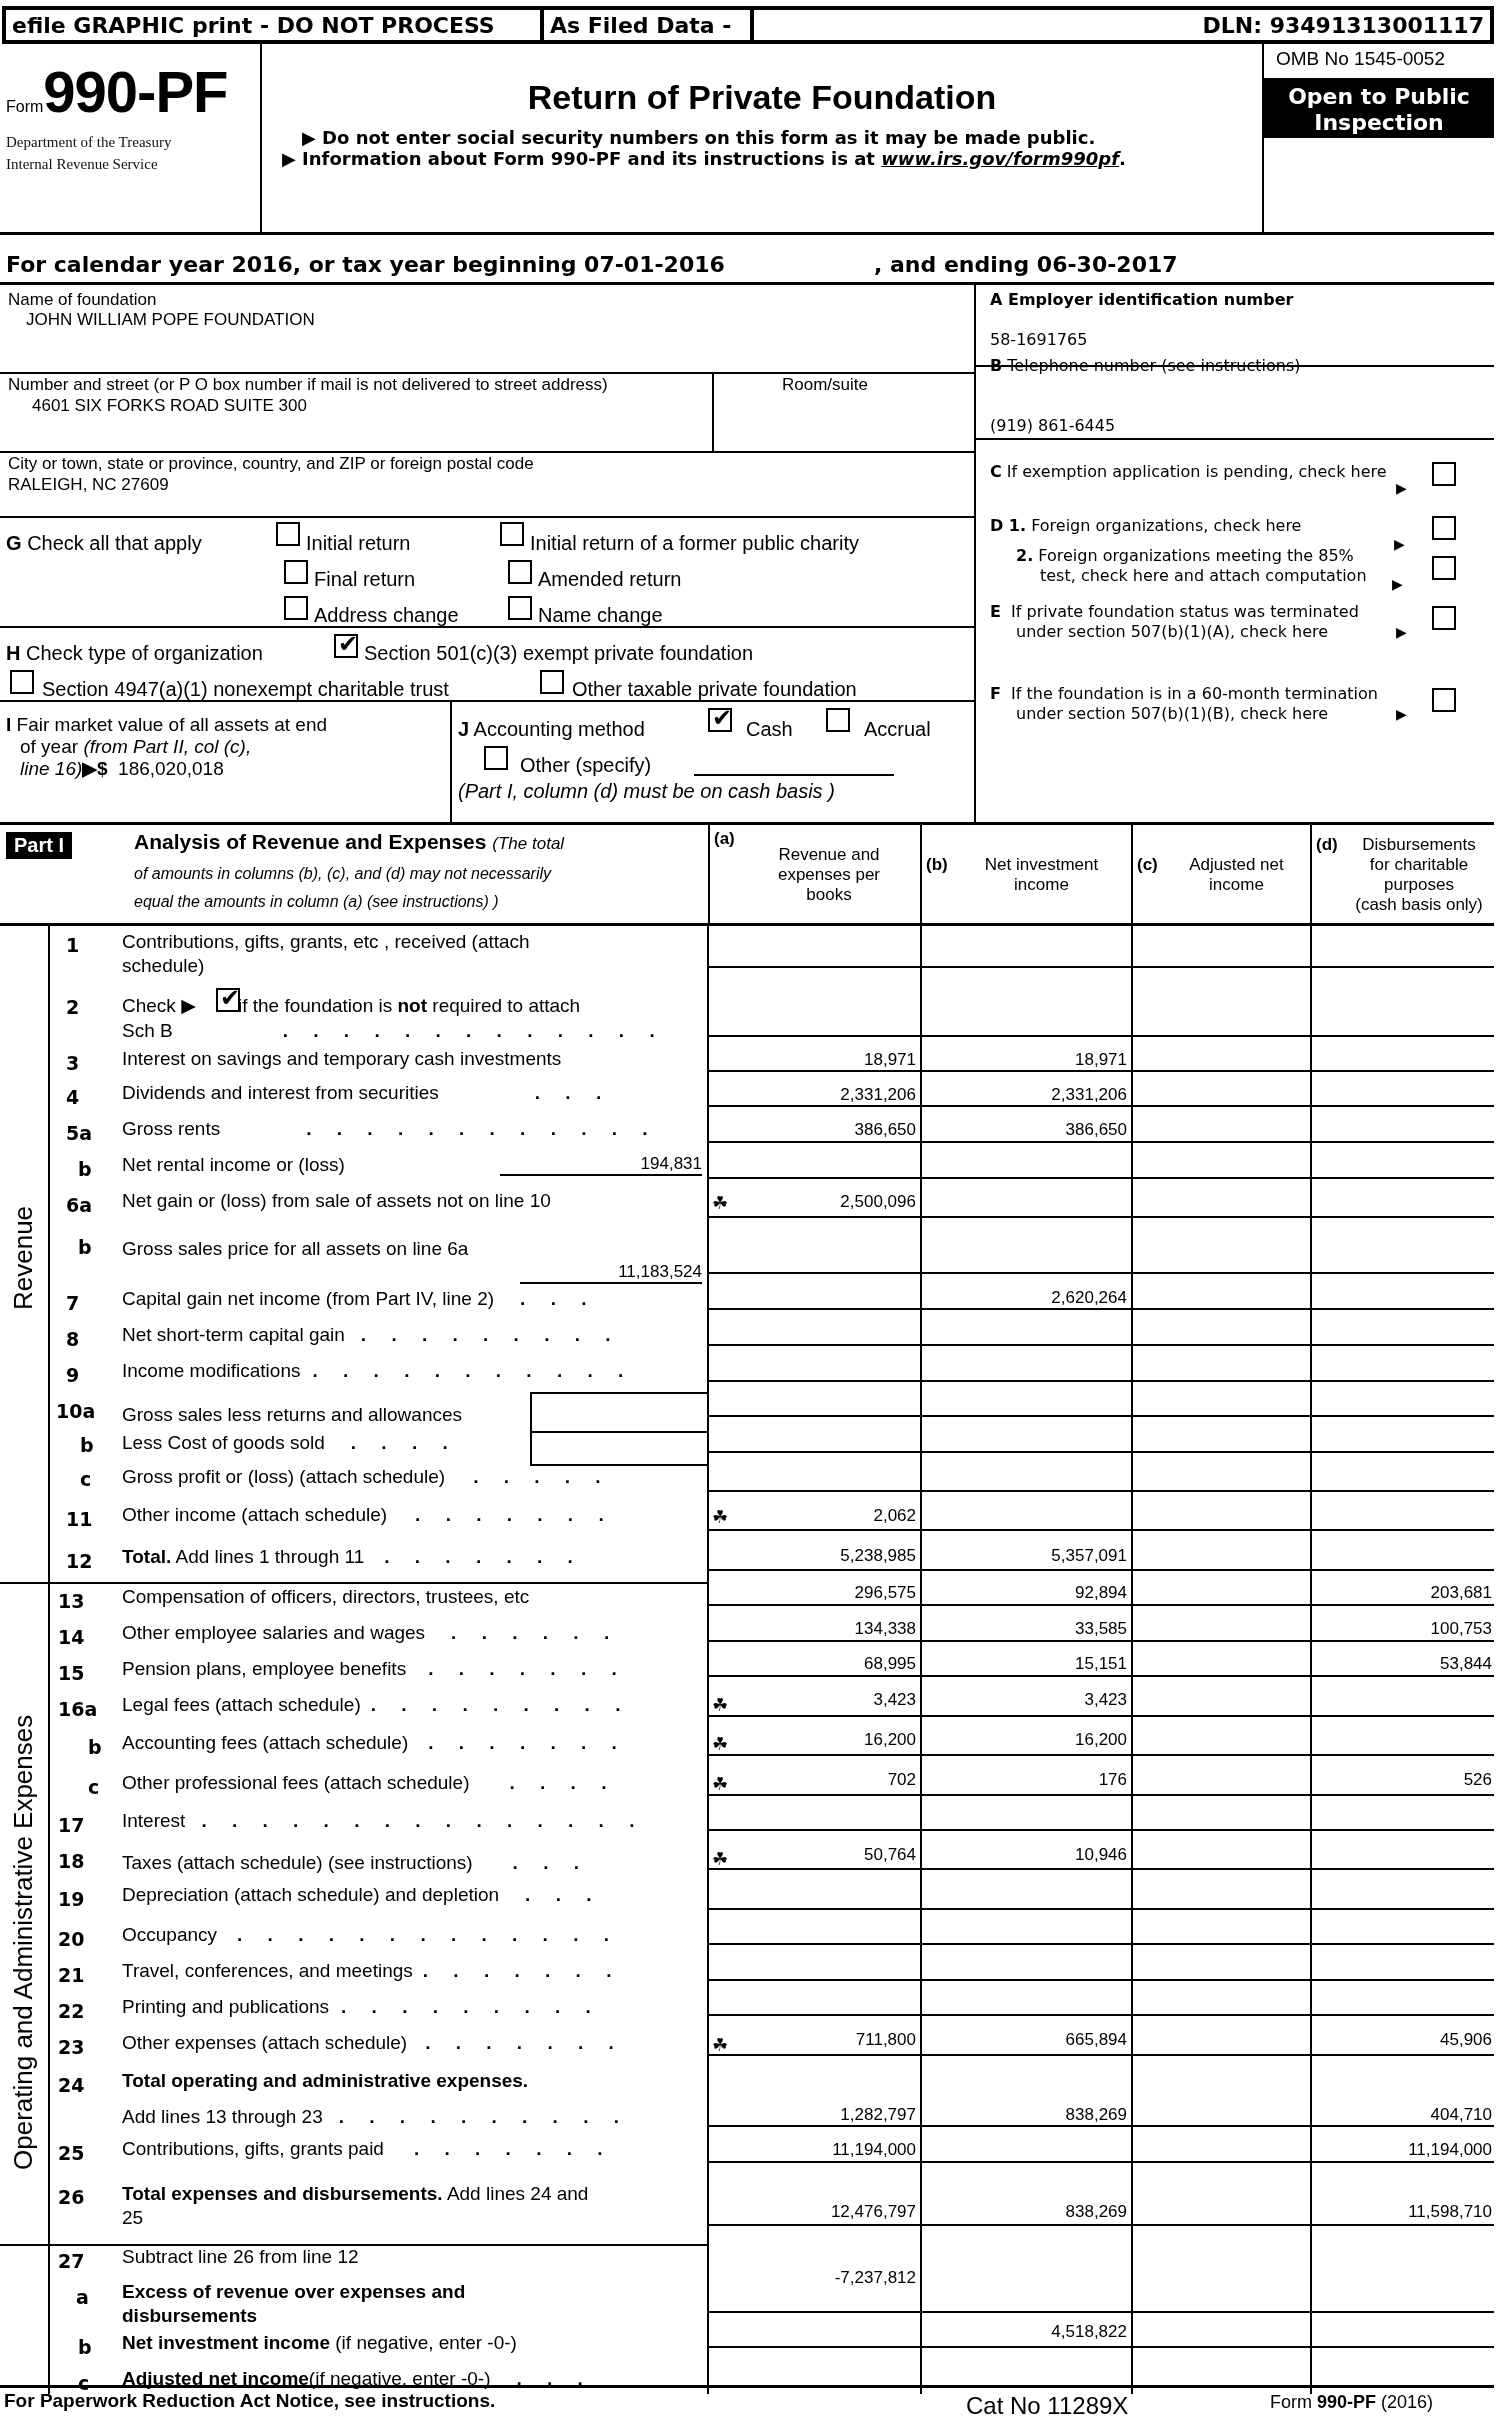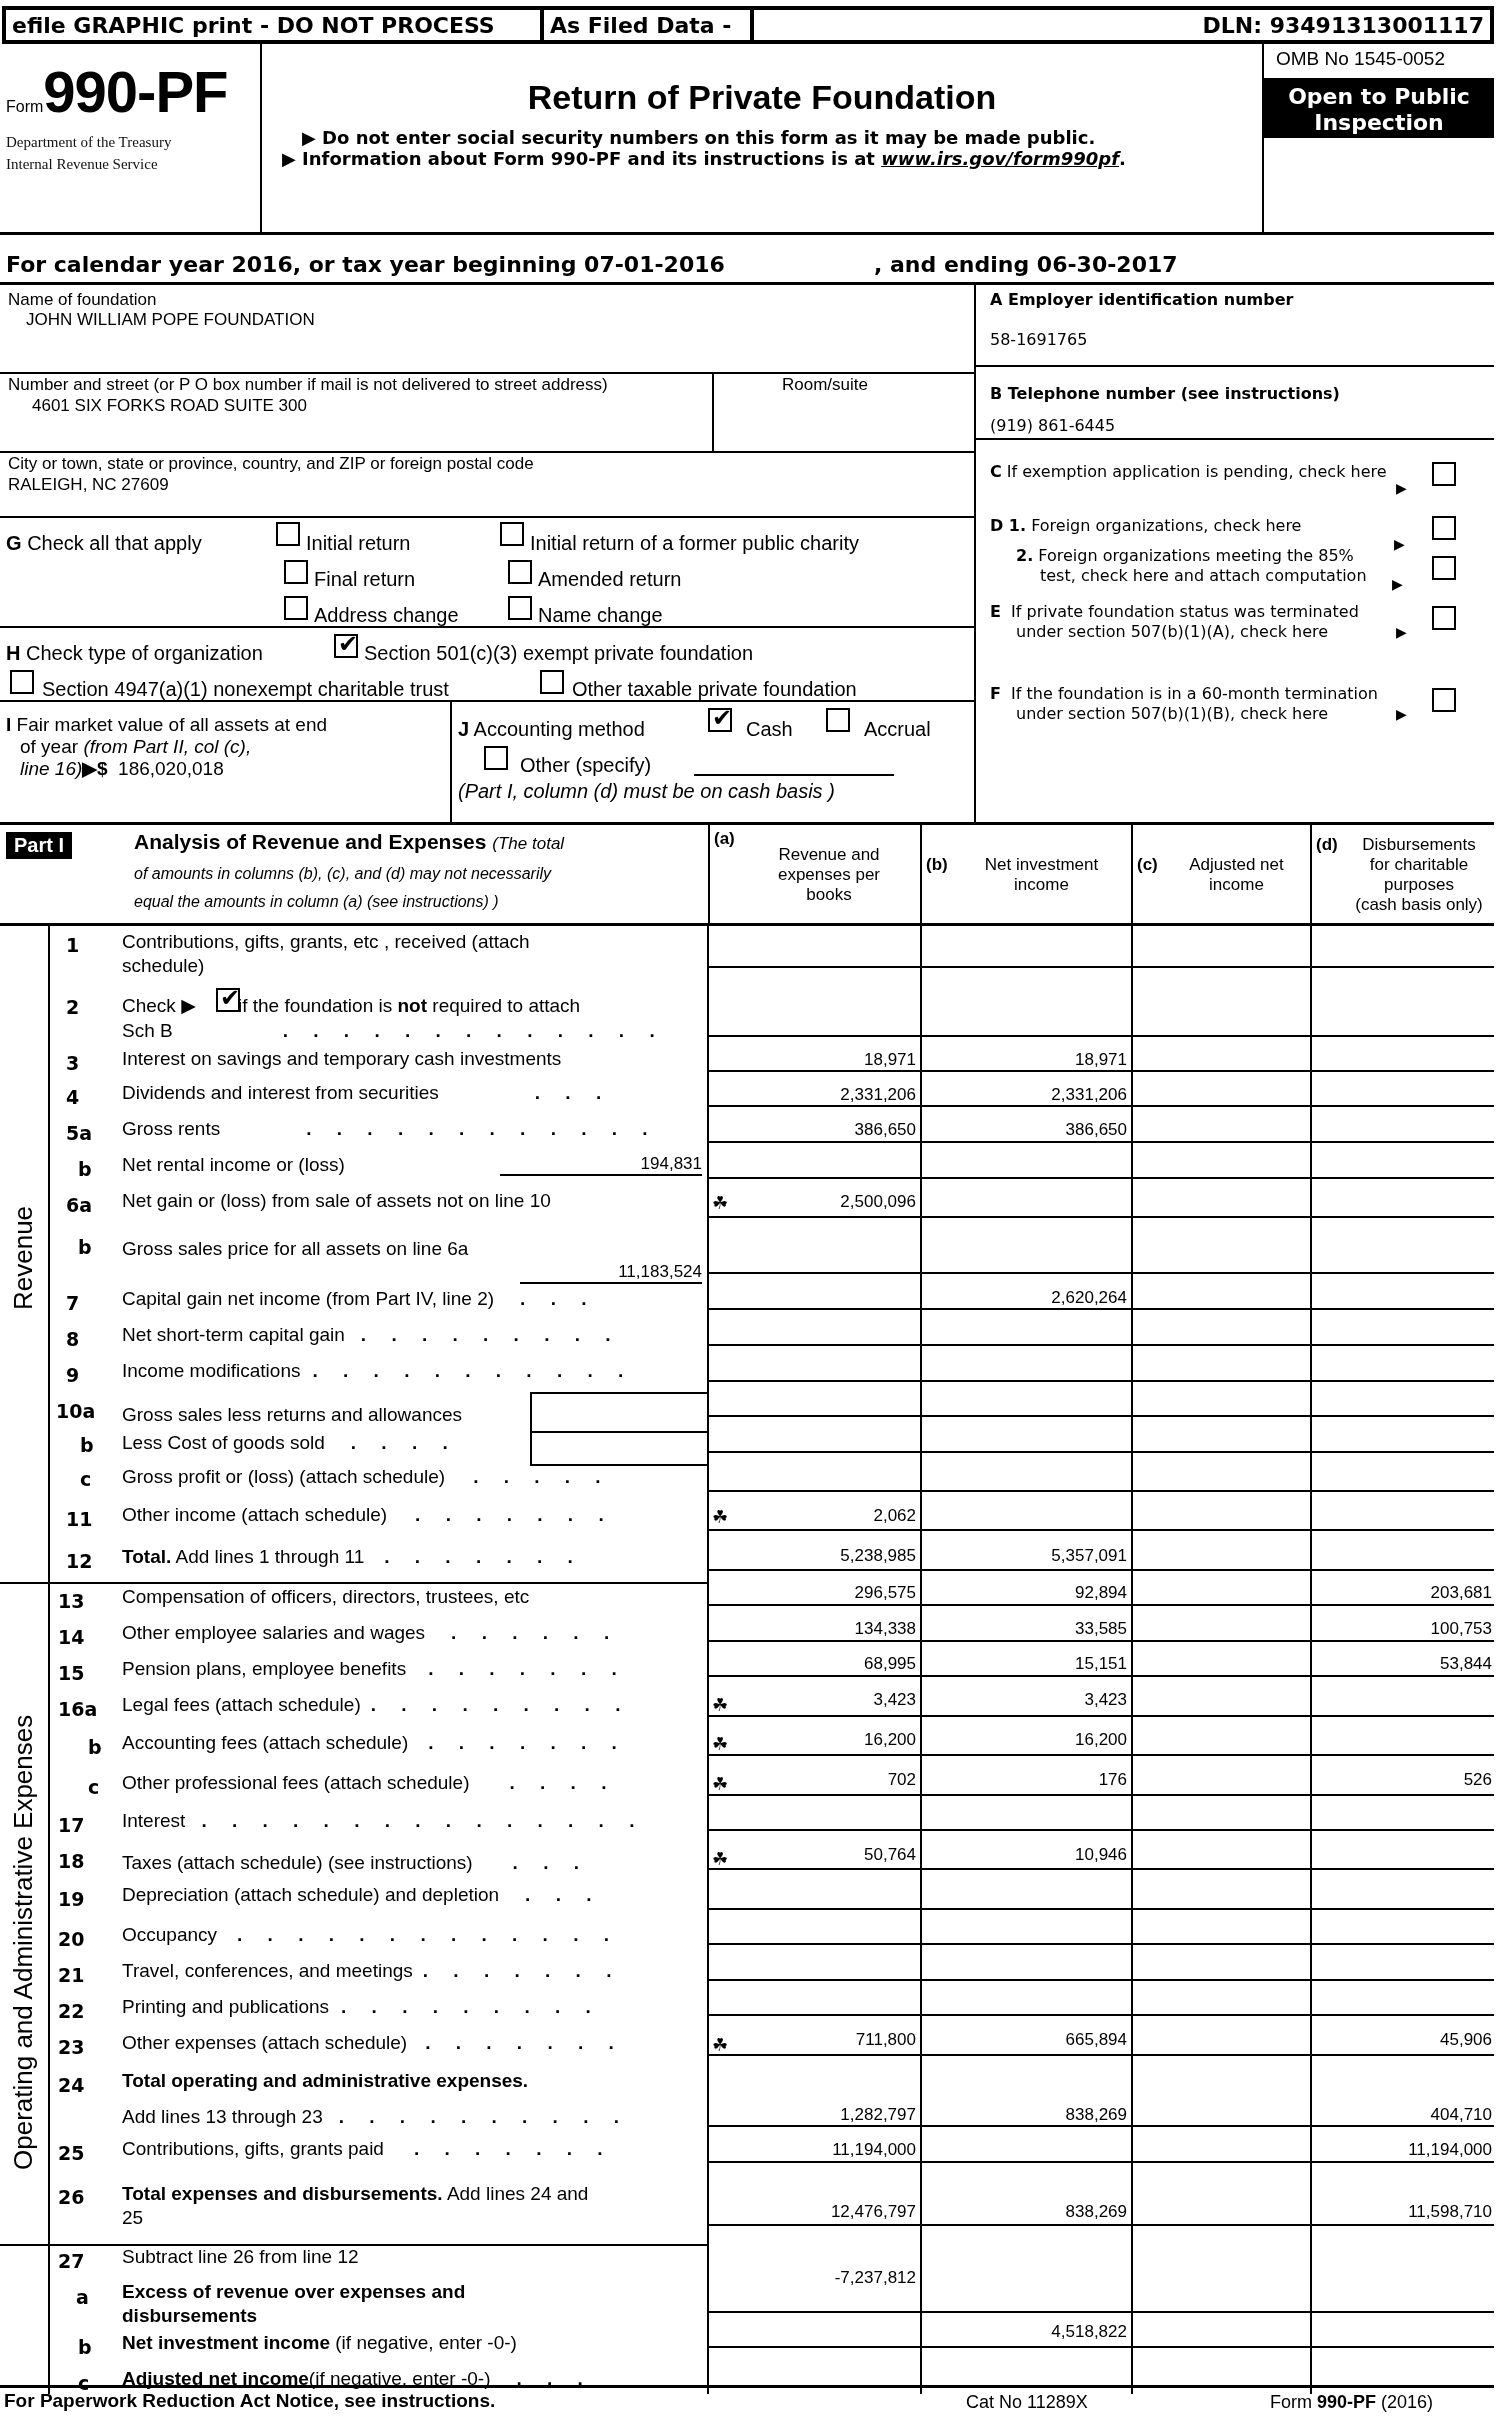--- a/index.html
+++ b/index.html
@@ -106,21 +106,21 @@
 <div class="abs lbl" style="left:749px;top:375px;margin-left:33px;">Room/suite</div>
 <div class="abs val" style="left:720px;top:396px;"></div>
 <div class="abs hline" style="left:0;top:451px;width:974px;height:2px;"></div>
 <div class="abs lbl" style="left:8px;top:454px;">City or town, state or province, country, and ZIP or foreign postal code</div>
 <div class="abs val" style="left:8px;top:475px;">RALEIGH, NC  27609</div>
 <div class="abs hline" style="left:0;top:516px;width:974px;height:2px;"></div>
 
 <div class="abs rtxt" style="left:990px;top:290px;font-weight:bold;">A Employer identification number</div>
 <div class="abs rtxt" style="left:990px;top:330px;">58-1691765</div>
 <div class="abs hline" style="left:976px;top:365px;width:518px;height:2px;"></div>
-<div class="abs rtxt" style="left:990px;top:384px;font-weight:bold;"><b>B</b> <span>Telephone number (see instructions)</span></div>
+<div class="abs rtxt" style="left:990px;top:356px;"><b>B</b> <span>Telephone number (see instructions)</span></div>
 <div class="abs rtxt" style="left:990px;top:416px;">(919) 861-6445</div>
 <div class="abs hline" style="left:976px;top:438px;width:518px;height:2px;"></div>
 <div class="abs rtxt" style="left:990px;top:462px;"><b>C</b> <span>If exemption application is pending, check here</span></div>
 <span class="arrow" style="left:1396px;top:480px;">▶</span>
 <span class="cb" style="left:1432px;top:462px;"></span>
 <div class="abs rtxt" style="left:990px;top:516px;"><b>D 1.</b> <span>Foreign organizations, check here</span></div>
 <span class="arrow" style="left:1394px;top:536px;">▶</span>
 <span class="cb" style="left:1432px;top:516px;"></span>
 <div class="abs rtxt" style="left:1016px;top:546px;"><b>2.</b> <span>Foreign organizations meeting the 85%</span><br><span style="padding-left:24px">test, check here and attach computation</span></div>
 <span class="arrow" style="left:1392px;top:576px;">▶</span>
@@ -454,14 +454,14 @@
 
 <div class="amt" style="left:720px;top:2202px;width:196px;">12,476,797</div>
 <div class="amt" style="left:930px;top:2202px;width:197px;">838,269</div>
 <div class="amt" style="left:1320px;top:2202px;width:172px;">11,598,710</div>
 
 <div class="amt" style="left:720px;top:2268px;width:196px;">-7,237,812</div>
 
 <div class="amt" style="left:930px;top:2322px;width:197px;">4,518,822</div>
 
 <div class="abs foot" style="left:4px;top:2390px;font-family:'Liberation Sans',sans-serif;">For Paperwork Reduction Act Notice, see instructions.</div>
-<div class="abs" style="left:966px;top:2392px;font-size:18px;font-family:'Liberation Sans',sans-serif;">Cat  No  11289X</div>
+<div class="abs" style="left:966px;top:2392px;font-size:24px;font-family:'Liberation Sans',sans-serif;">Cat  No  11289X</div>
 <div class="abs" style="left:1270px;top:2392px;font-size:18px;font-family:'Liberation Sans',sans-serif;"><span>Form </span><b>990-PF</b><span> (2016)</span></div>
 
 </body></html>

